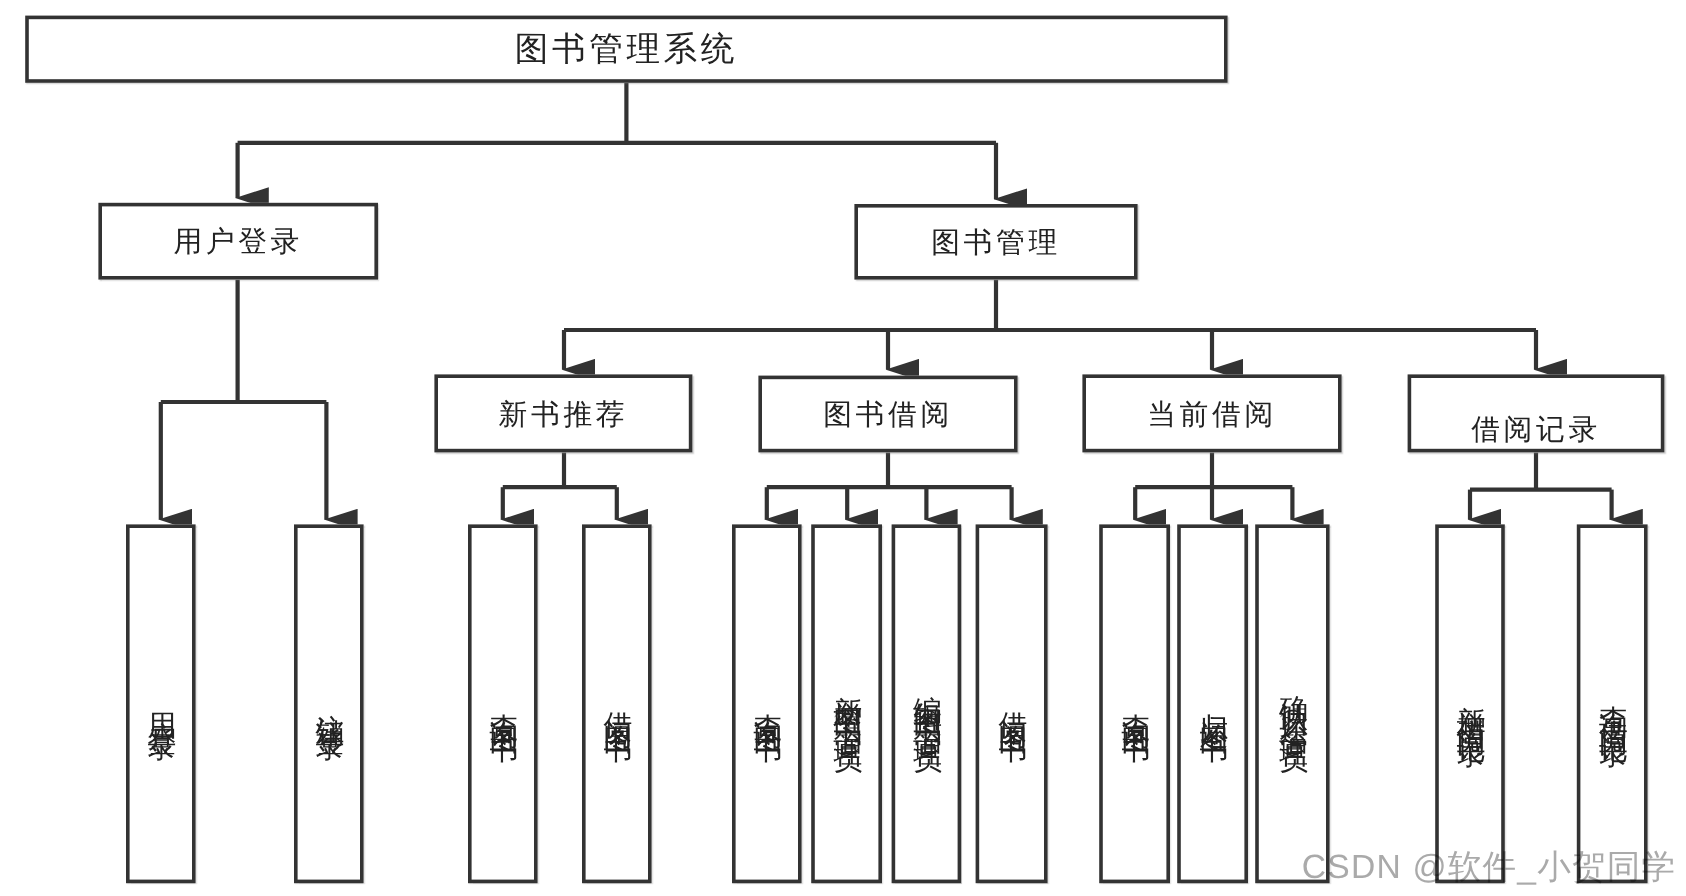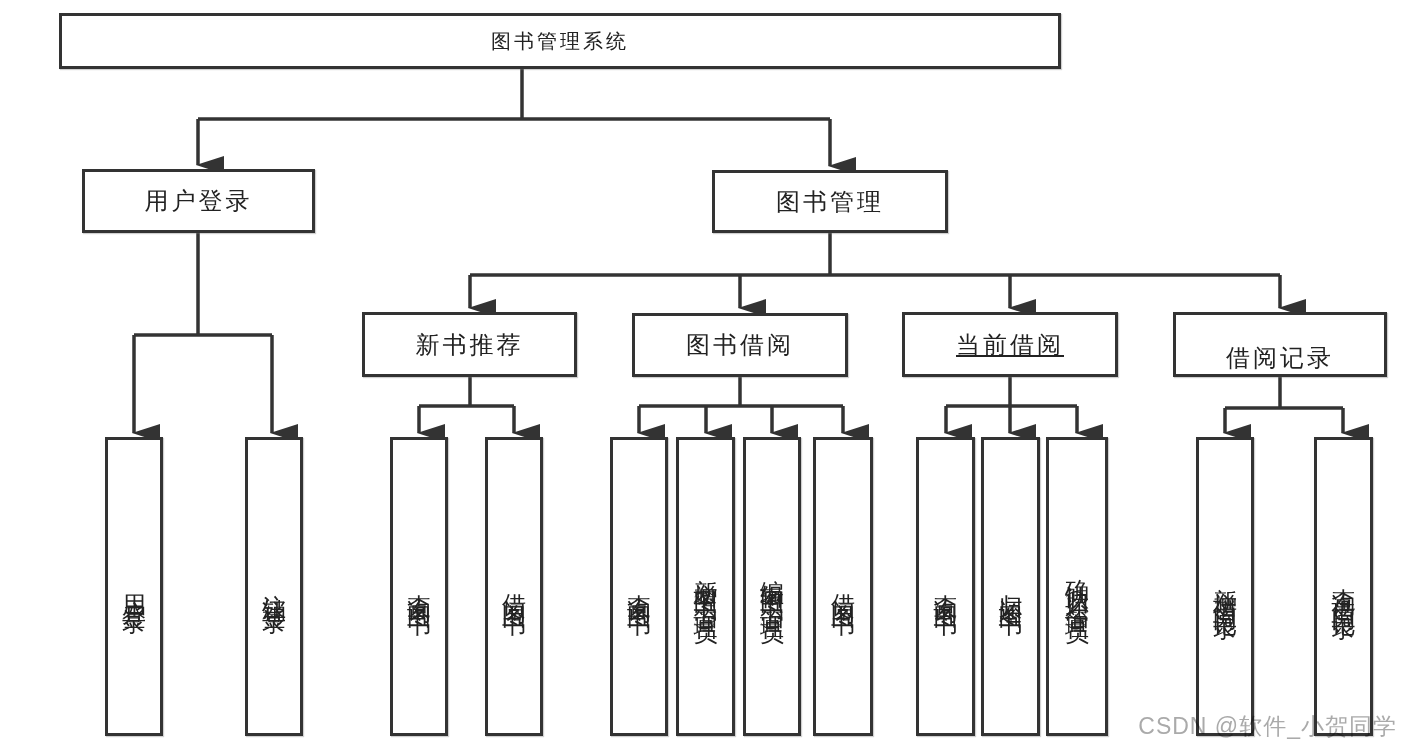--- a/index.html
+++ b/index.html
@@ -25,32 +25,32 @@
   .node{
     position:absolute;
     background:var(--box-bg);
     border:3px solid var(--line);
     display:flex;align-items:center;justify-content:center;
     color:var(--text);
     z-index:1;
     box-shadow:1px 1px 1px rgba(120,120,120,.35);
   }
   .node.h{font-size:24px;letter-spacing:3px;}
-  .node.root{font-size:20px;letter-spacing:3px;margin-left:38px;}
+  .node.root{font-size:28px;letter-spacing:3px;}
   .node.leaf span{
     writing-mode:vertical-rl;
     font-size:24px;
     letter-spacing:6px;
     line-height:1;
     white-space:nowrap;
   }
   .watermark{
     position:absolute;
     right:8px;bottom:5px;
-    font-size:23px;
+    font-size:28px;
     letter-spacing:1px;
     color:var(--wm);
     z-index:2;
     mix-blend-mode:multiply;
     white-space:nowrap;
   }
 </style>
 </head>
 <body>
 
@@ -114,21 +114,21 @@
   <div class="node h" style="left:712px;top:170px;width:236px;height:63px;">
     <span>图书管理</span>
   </div>
 
   <div class="node h" style="left:362px;top:312px;width:215px;height:65px;">
     <span>新书推荐</span>
   </div>
   <div class="node h" style="left:632px;top:313px;width:216px;height:64px;text-align:center;">
     <span>图书借阅</span>
   </div>
-  <div class="node h" style="left:902px;top:312px;width:216px;height:65px;text-decoration:underline;">
+  <div class="node h" style="left:902px;top:312px;width:216px;height:65px;">
     <span>当前借阅</span>
   </div>
   <div class="node h" style="left:1173px;top:312px;width:214px;height:65px;align-items:flex-end;">
     <span>借阅记录</span>
   </div>
 
   <div class="node leaf" style="left:105px;top:437px;width:58px;height:299px;">
     <span>用户登录</span>
   </div>
   <div class="node leaf" style="left:245px;top:437px;width:58px;height:299px;">

